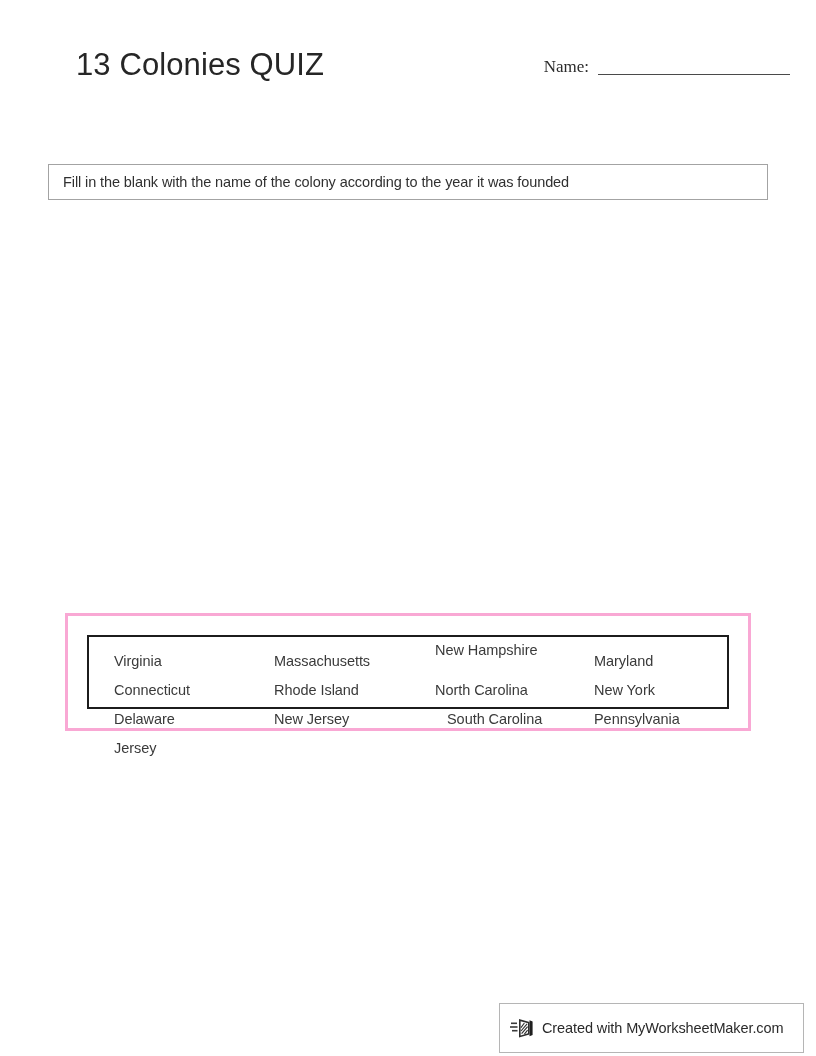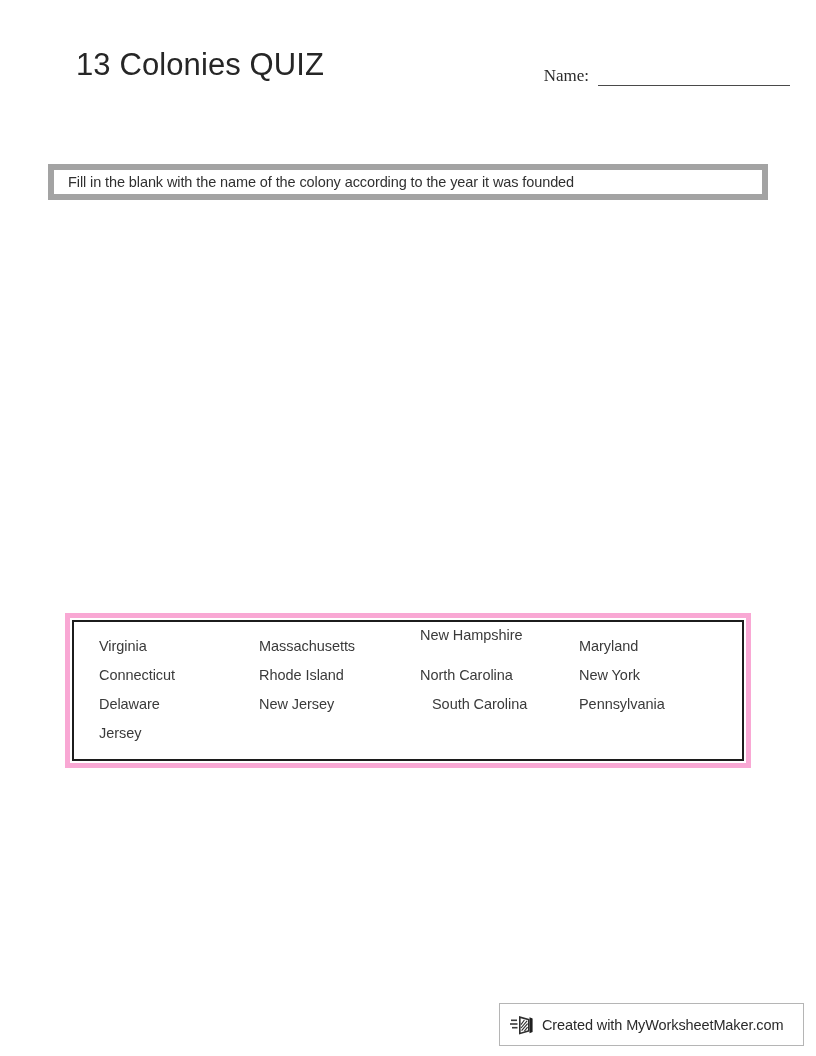--- a/index.html
+++ b/index.html
@@ -36,21 +36,21 @@
   }
 
   .name-date-block {
     position: absolute;
     left: 500px;
     top: 48px;
     width: 290px;
   }
   .field-row {
     display: flex;
-    align-items: flex-end;
+    align-items: center;
     justify-content: flex-end;
     height: 38px;
   }
   .field-label {
     font-family: "Liberation Serif", serif;
     font-size: 17px;
     color: #2b2b2b;
     margin-right: 9px;
     white-space: nowrap;
   }
@@ -60,21 +60,21 @@
     height: 15px;
   }
 
   
   .instructions-box {
     position: absolute;
     left: 48px;
     top: 164px;
     width: 720px;
     height: 36px;
-    border: 6px solid #a3a3a3;
+    border: 1px solid #a3a3a3;
     background: #ffffff;
     box-sizing: border-box;
     display: flex;
     align-items: center;
   }
   .instructions-text {
     padding-left: 14px;
     font-size: 14.5px;
     font-weight: 400;
     color: #303030;
@@ -90,25 +90,25 @@
     width: 720px;
     height: 395px;
   }
 
   
   .word-bank {
     position: absolute;
     left: 65px;
     top: 613px;
     width: 686px;
-    height: 155px;
-    box-sizing: border-box;
-    border: 5px solid #f9a8d4;
-    background: #ffffff;
-    padding: 2px;
+    height: 118px;
+    box-sizing: border-box;
+    border: 3px solid #f9a8d4;
+    background: #ffffff;
+    padding: 19px;
   }
   .word-bank-inner {
     width: 100%;
     height: 100%;
     box-sizing: border-box;
     border: 2.5px solid #1c1c1c;
     background: #ffffff;
     position: relative;
   }
   .word-grid {
@@ -127,21 +127,21 @@
     white-space: nowrap;
     line-height: 1;
   }
 
   
   .footer-badge {
     position: absolute;
     left: 499px;
     top: 1003px;
     width: 305px;
-    height: 43px;
+    height: 50px;
     box-sizing: border-box;
     border: 1px solid #b5b5b5;
     background: #ffffff;
     display: flex;
     align-items: center;
   }
   .footer-logo {
     width: 26px;
     height: 26px;
     margin-left: 10px;

